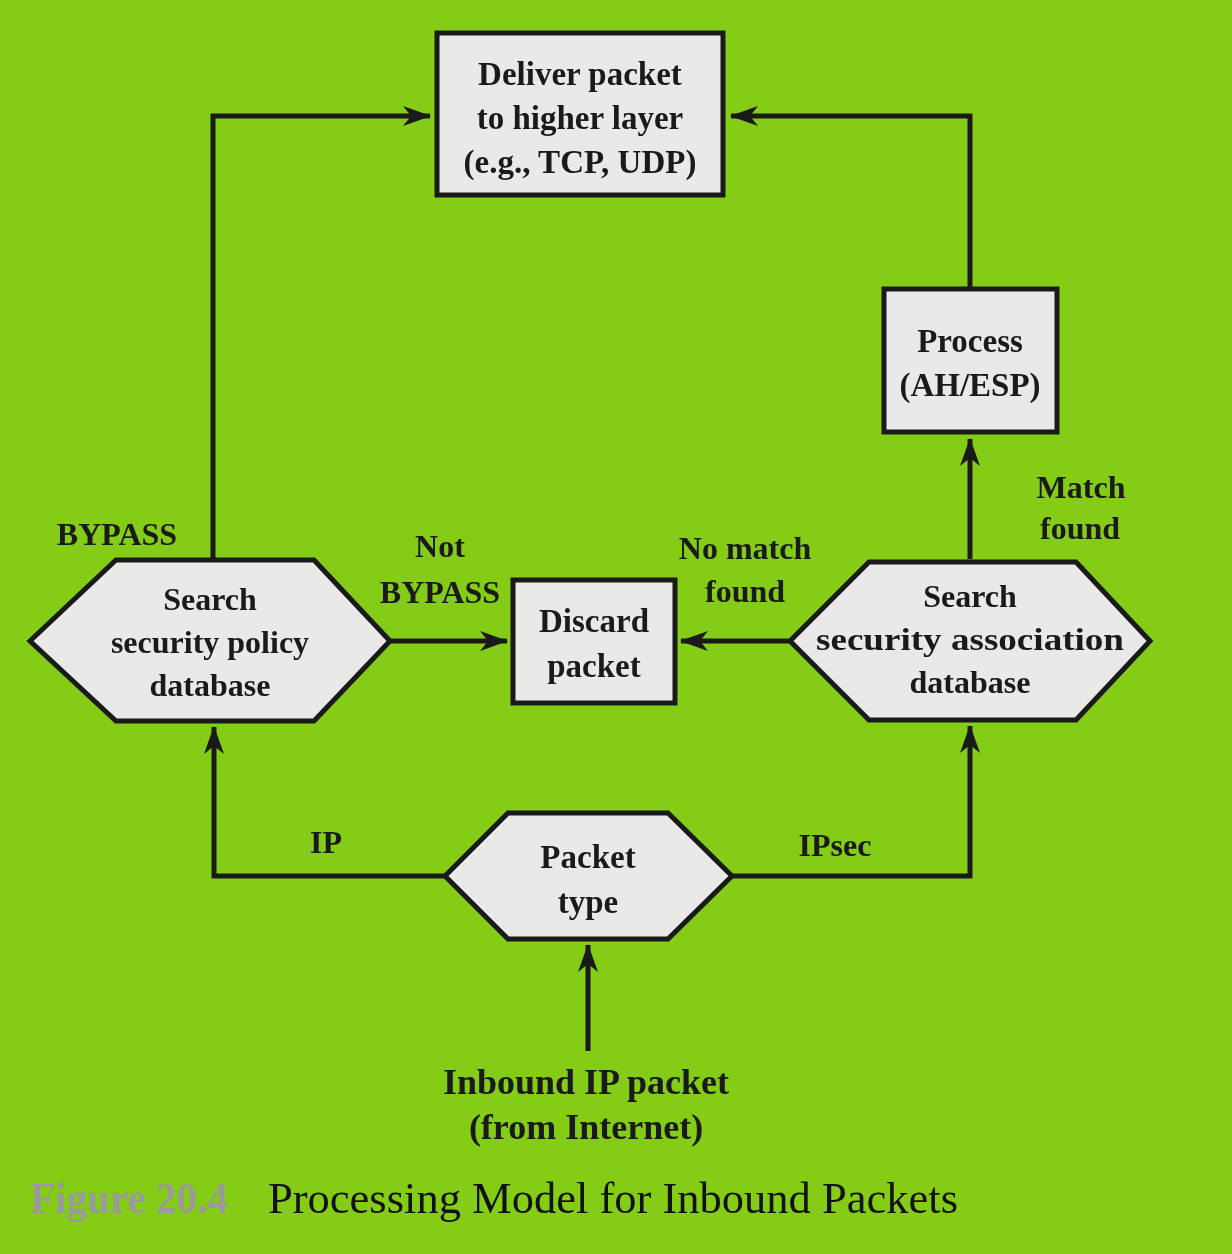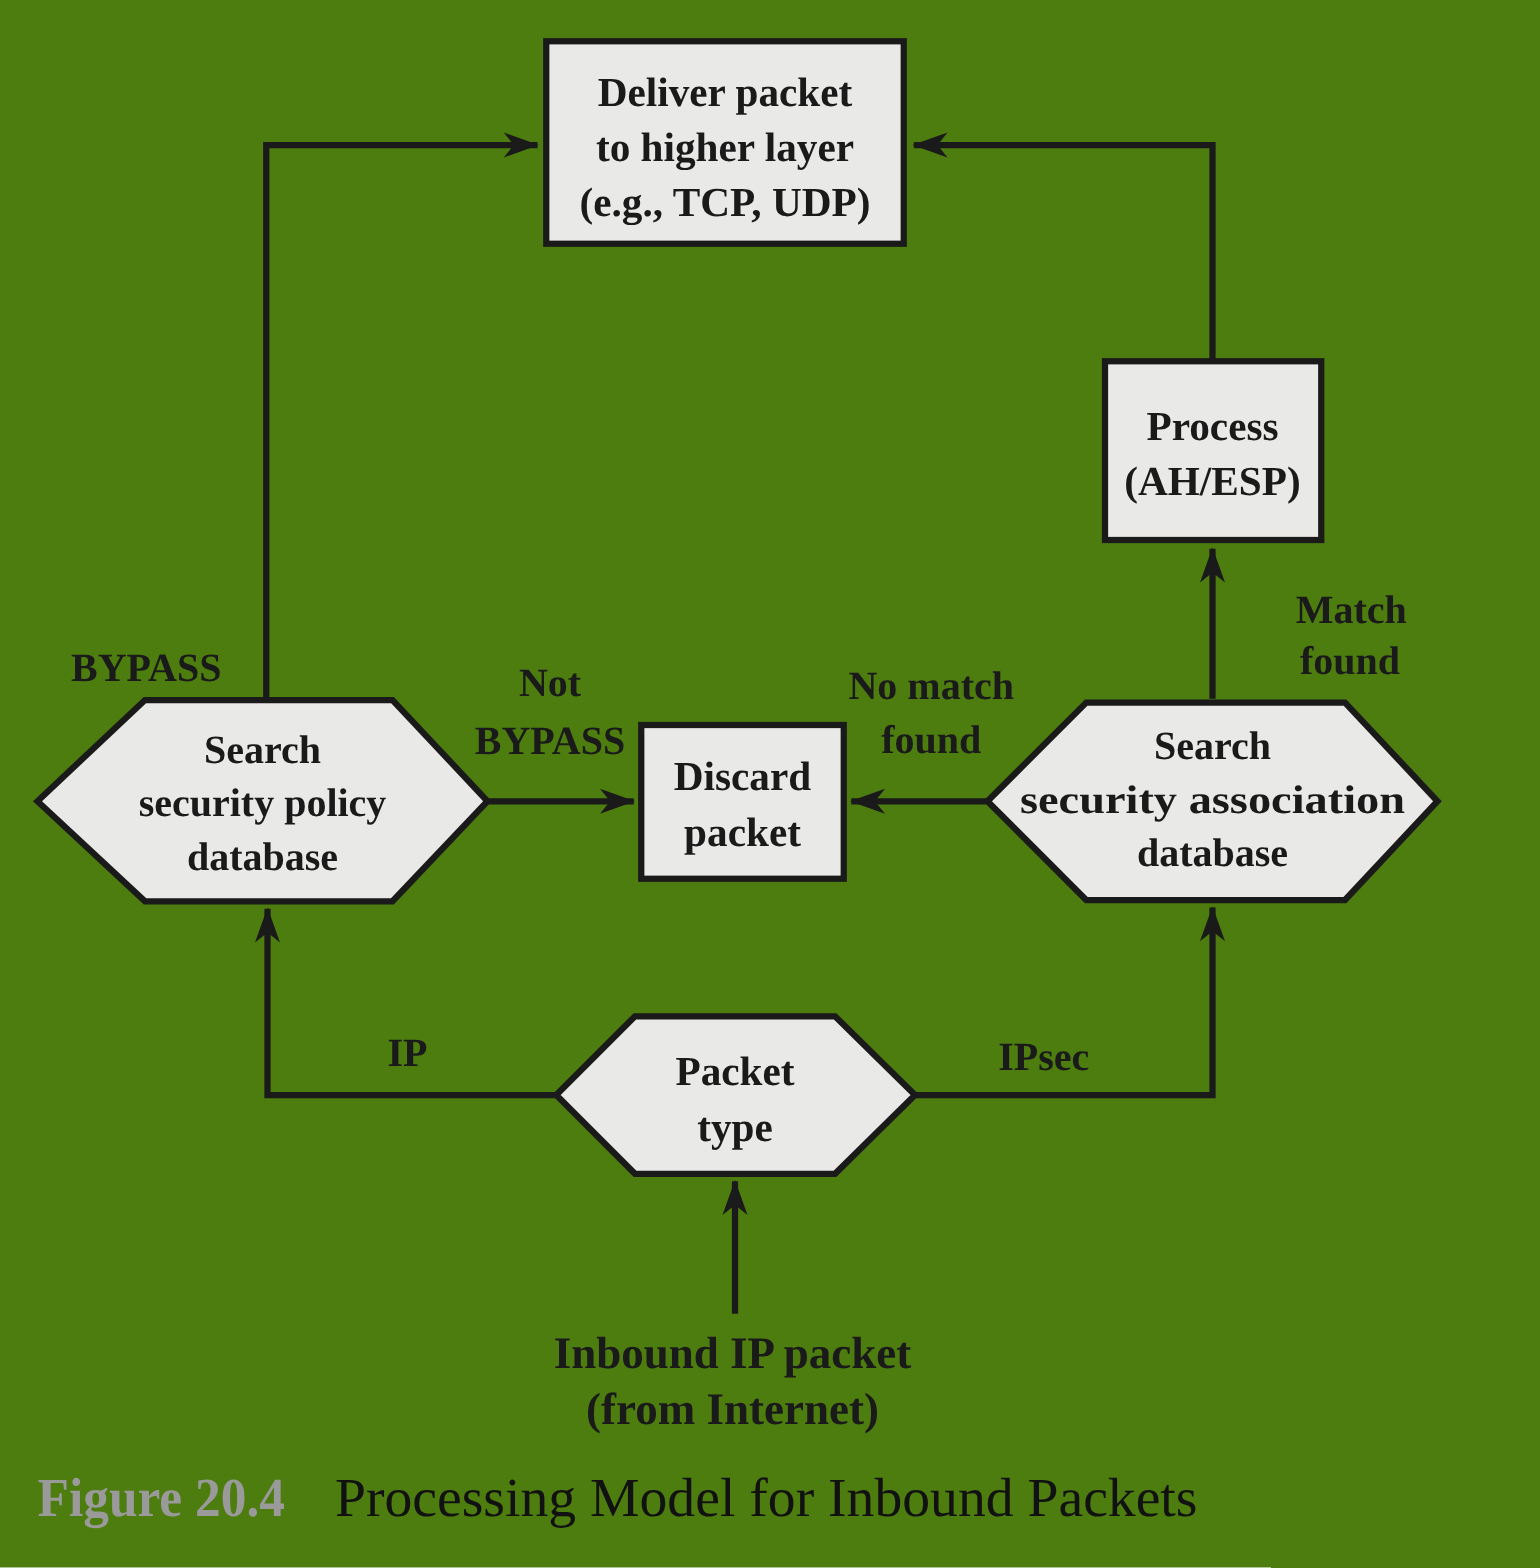--- a/index.html
+++ b/index.html
@@ -4,21 +4,21 @@
 <style>
   html, body {
     margin: 0;
     padding: 0;
     background: #ffffff;
   }
   .page {
     position: relative;
     width: 1232px;
     height: 1254px;
-    background: #4d7c0f;
+    background: #84cc16;
     font-family: "Liberation Serif", "DejaVu Serif", serif;
   }
   svg { display: block; }
 
   .node-shape {
     fill: #e9e9e7;
     stroke: #1a1a1a;
     stroke-width: 5;
   }
   .edge {

